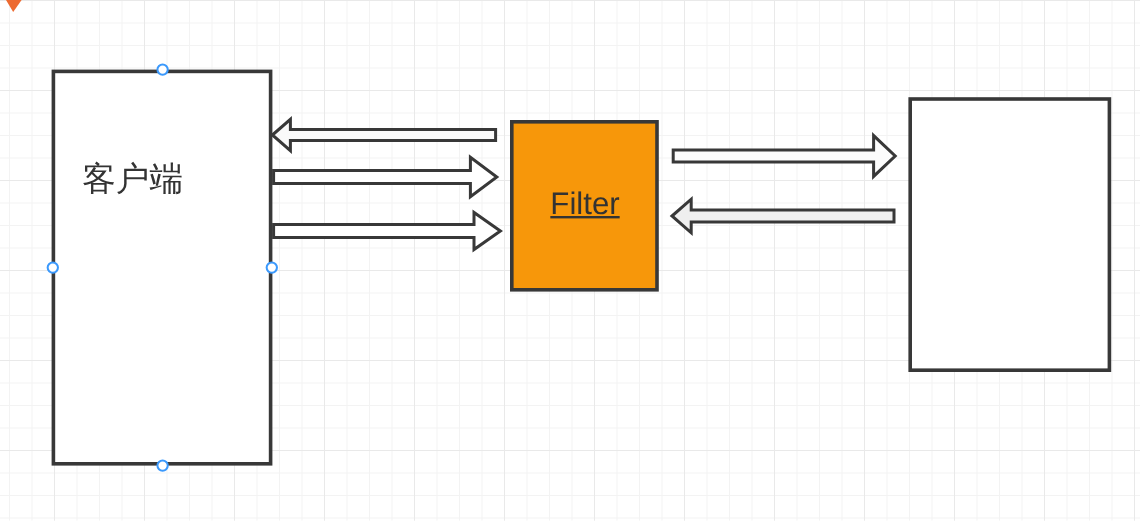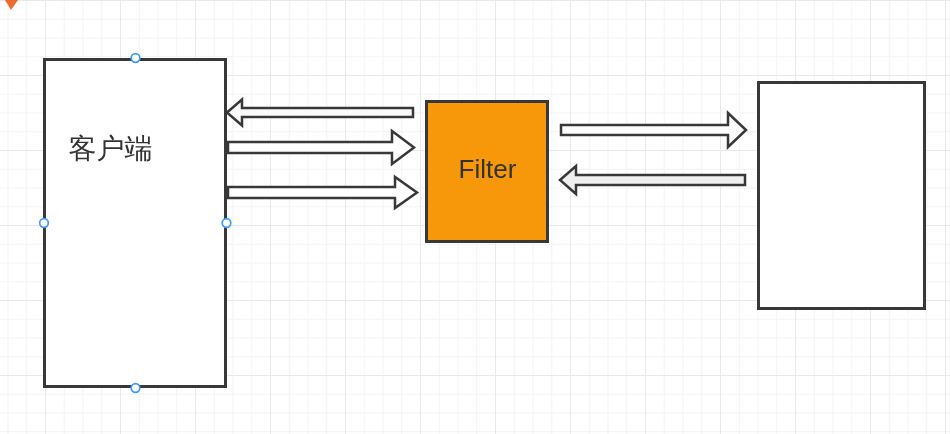--- a/index.html
+++ b/index.html
@@ -49,20 +49,21 @@
     white-space: nowrap;
     user-select: none;
   }
   .label-cjk {
     font-size: 28px;
     line-height: 31px;
   }
   .label-latin {
     font-size: 26px;
     line-height: 27px;
+    text-decoration: underline;
   }
 </style>
 </head>
 <body>
 
 <div class="canvas">
 
   <svg class="diagram" width="950" height="434" viewBox="0 0 950 434">
 
     <polygon points="5,0 18,0 11,10" fill="#ed6a31"></polygon>

